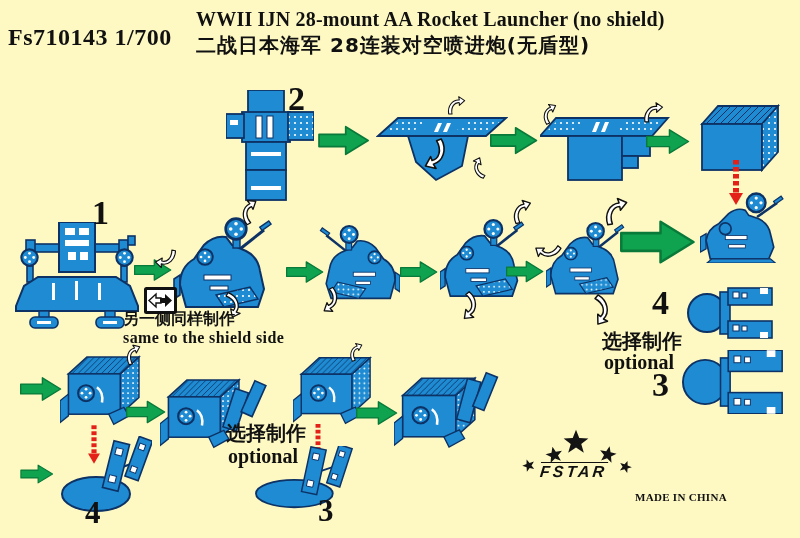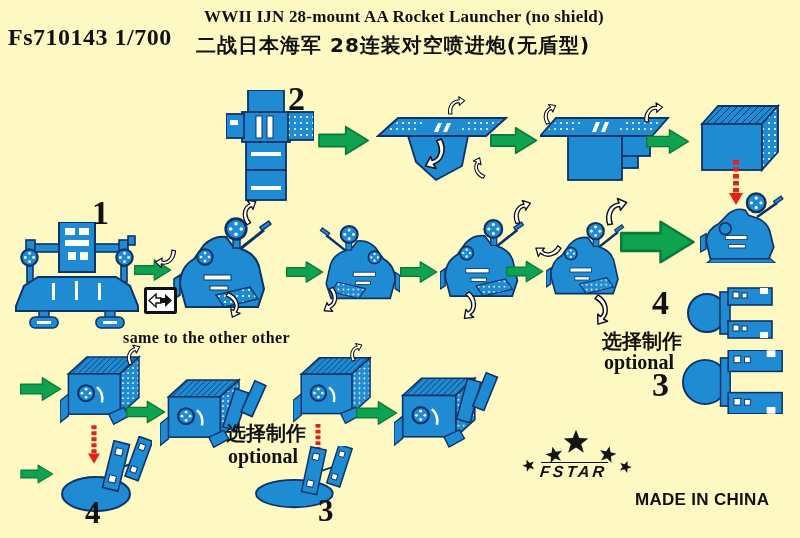--- a/index.html
+++ b/index.html
@@ -3,42 +3,42 @@
 <meta charset="utf-8">
 <style>
   html,body{margin:0;padding:0;background:#ffffff;}
   .sheet{position:relative;width:800px;height:538px;background:#fef9c3;overflow:hidden;
          font-family:"Liberation Serif","DejaVu Serif",serif;}
   .art{position:absolute;left:0;top:0;}
   .t{position:absolute;white-space:nowrap;color:#111;line-height:1.1;}
   .serifb{font-family:"Liberation Serif","DejaVu Serif",serif;font-weight:bold;}
   .cjk{font-family:"DejaVu Sans","Liberation Sans",sans-serif;font-weight:bold;text-align:right;}
   .kit{left:8px;top:24px;font-size:24px;letter-spacing:.5px;}
-  .title-en{left:204px;top:8px;font-size:17px;letter-spacing:.2px;}
+  .title-en{left:196px;top:8px;font-size:20px;letter-spacing:.2px;}
   .title-zh{left:196px;top:34px;font-size:20px;letter-spacing:1px;}
   .num{font-size:34px;}
   .num1{left:92px;top:194px;}
   .num2{left:288px;top:80px;}
   .rnum4{left:652px;top:284px;}
   .rnum3{left:652px;top:366px;}
   .bnum4{left:85px;top:496px;font-size:31px;}
   .bnum3{left:318px;top:494px;font-size:31px;}
   .note-zh{left:123px;top:310px;font-size:16px;}
   .note-en{left:123px;top:329px;font-size:16px;letter-spacing:.4px;}
   .ropt-zh{left:602px;top:330px;font-size:20px;}
   .ropt-en{left:604px;top:351px;font-size:20px;}
   .bopt-zh{left:226px;top:422px;font-size:20px;}
   .bopt-en{left:228px;top:445px;font-size:20px;}
   .fstar{left:540px;top:463px;font-size:16px;font-style:italic;font-weight:bold;
          letter-spacing:3px;font-family:"Liberation Sans",sans-serif;
          text-decoration:overline;transform:skewX(-6deg);}
   .www{left:485px;top:483px;font-size:21px;color:#2d2d2d;
        font-family:"Liberation Sans",sans-serif;letter-spacing:.5px;}
-  .made{left:635px;top:491px;font-size:17px;font-weight:bold;
-        font-family:Liberation Sans, sans-serif;letter-spacing:.3px;}
+  .made{left:635px;top:491px;font-size:11px;font-weight:bold;
+        font-family:Liberation Serif, serif;letter-spacing:.3px;}
 </style>
 </head>
 <body>
 
 <div class="sheet">
 
   <svg class="art" width="800" height="538" viewBox="0 0 800 538">
     <defs>
       <pattern id="dots" width="6" height="6" patternUnits="userSpaceOnUse">
         <rect width="6" height="6" fill="#1E8BD2"></rect>
@@ -372,21 +372,22 @@
     </g>
   </svg>
 
   <div class="t serifb kit">Fs710143 1/700</div>
   <div class="t serifb title-en">WWII IJN 28-mount AA Rocket Launcher (no shield)</div>
   <div class="t cjk title-zh">二战日本海军 28连装对空喷进炮(无盾型)</div>
 
   <div class="t serifb num num2">2</div>
   <div class="t serifb num num1">1</div>
 
-  <div class="t serifb note-en">same to the other other</div>
+  <div class="t cjk note-zh">另一侧同样制作</div>
+  <div class="t serifb note-en">same to the shield side</div>
 
   <div class="t serifb num rnum4">4</div>
   <div class="t cjk ropt-zh">选择制作</div>
   <div class="t serifb ropt-en">optional</div>
   <div class="t serifb num rnum3">3</div>
 
   <div class="t cjk bopt-zh">选择制作</div>
   <div class="t serifb bopt-en">optional</div>
   <div class="t serifb bnum4">4</div>
   <div class="t serifb bnum3">3</div>

